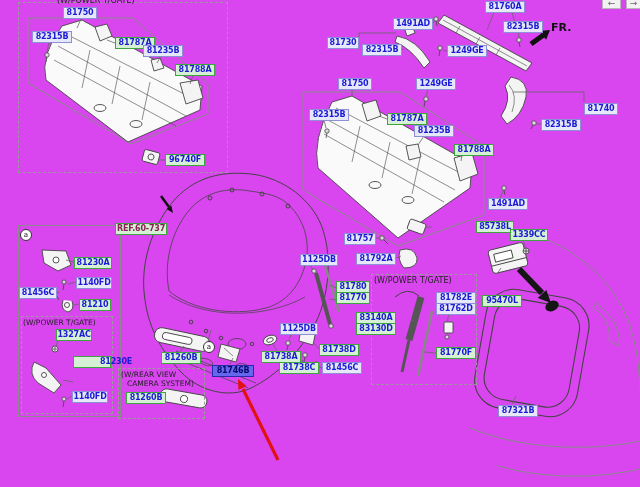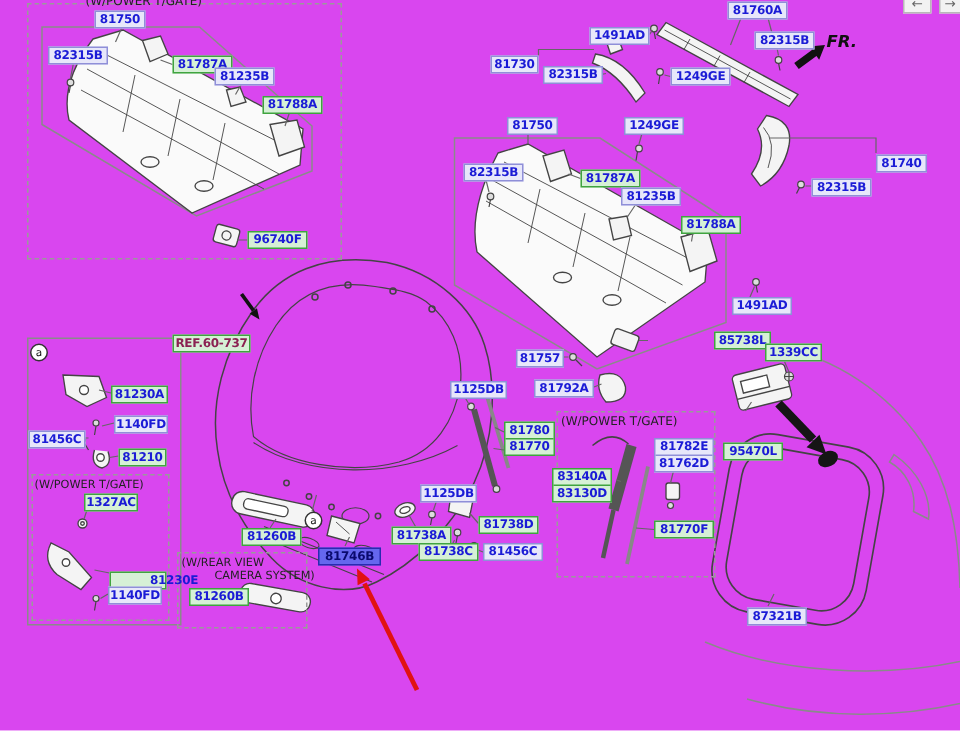--- a/index.html
+++ b/index.html
@@ -239,26 +239,26 @@
   <div class="dashedbox" style="left:18px;top:2px;width:208px;height:169px;"></div>
   <div class="solidbox" style="left:18px;top:225px;width:101px;height:190px;"></div>
   <div class="dashedbox" style="left:21px;top:316px;width:90px;height:96px;"></div>
   <div class="dashedbox" style="left:371px;top:274px;width:104px;height:109px;"></div>
   <div class="dashedbox" style="left:118px;top:368px;width:85px;height:49px;"></div>
 
   <div class="caption" style="left:57px;top:-4px;">(W/POWER T/GATE)</div>
   <div class="caption small" style="left:23px;top:318px;">(W/POWER T/GATE)</div>
   <div class="caption" style="left:374px;top:276px;">(W/POWER T/GATE)</div>
   <div class="caption small" style="left:121px;top:370px;">(W/REAR VIEW</div>
-  <div class="caption small" style="left:143px;top:379px;">CAMERA SYSTEM)</div>
+  <div class="caption small" style="left:127px;top:379px;">CAMERA SYSTEM)</div>
 
   <div class="marker" style="left:20px;top:229px;">a</div>
   <div class="marker" style="left:203px;top:341px;">a</div>
 
-  <div id="fr-label" style="left:551px;top:21px;font-style:italic;">FR.</div>
+  <div id="fr-label" style="left:551px;top:21px;">FR.</div>
 
   <div class="tbtn" style="left:602px;width:19px;">←</div>
   <div class="tbtn" style="left:626px;width:15px;">→</div>
 
   <div id="labels-layer">
       <div class="plabel blue" style="left: 63px; top: 7px; width: 34px;">
         <div class="row">81750</div>
       </div>
       <div class="plabel blue" style="left: 32px; top: 31px; width: 40px;">
         <div class="row">82315B</div>
@@ -368,27 +368,27 @@
       </div>
       <div class="plabel blue" style="left: 19px; top: 287px; width: 38px;">
         <div class="row">81456C</div>
       </div>
       <div class="plabel green" style="left: 79px; top: 299px; width: 32px;">
         <div class="row">81210</div>
       </div>
       <div class="plabel green" style="left: 44px; top: 329px; width: 36px; margin-left: 12px;">
         <div class="row">1327AC</div>
       </div>
-      <div class="plabel green" style="left: 73px; top: 381px; width: 38px; padding-left: 26px;">
+      <div class="plabel green" style="left: 73px; top: 356px; width: 38px; padding-left: 26px;">
         <div class="row">81230E</div>
       </div>
       <div class="plabel blue" style="left: 72px; top: 391px; width: 36px;">
         <div class="row">1140FD</div>
       </div>
-      <div class="plabel green" style="left: 368px; top: 312px; width: 40px;">
+      <div class="plabel green" style="left: 356px; top: 312px; width: 40px;">
         <div class="row">83140A</div>
         <div class="row sep">83130D</div>
       </div>
       <div class="plabel blue" style="left: 436px; top: 292px; width: 40px;">
         <div class="row">81782E</div>
         <div class="row sep">81762D</div>
       </div>
       <div class="plabel green" style="left: 436px; top: 347px; width: 40px;">
         <div class="row">81770F</div>
       </div>

